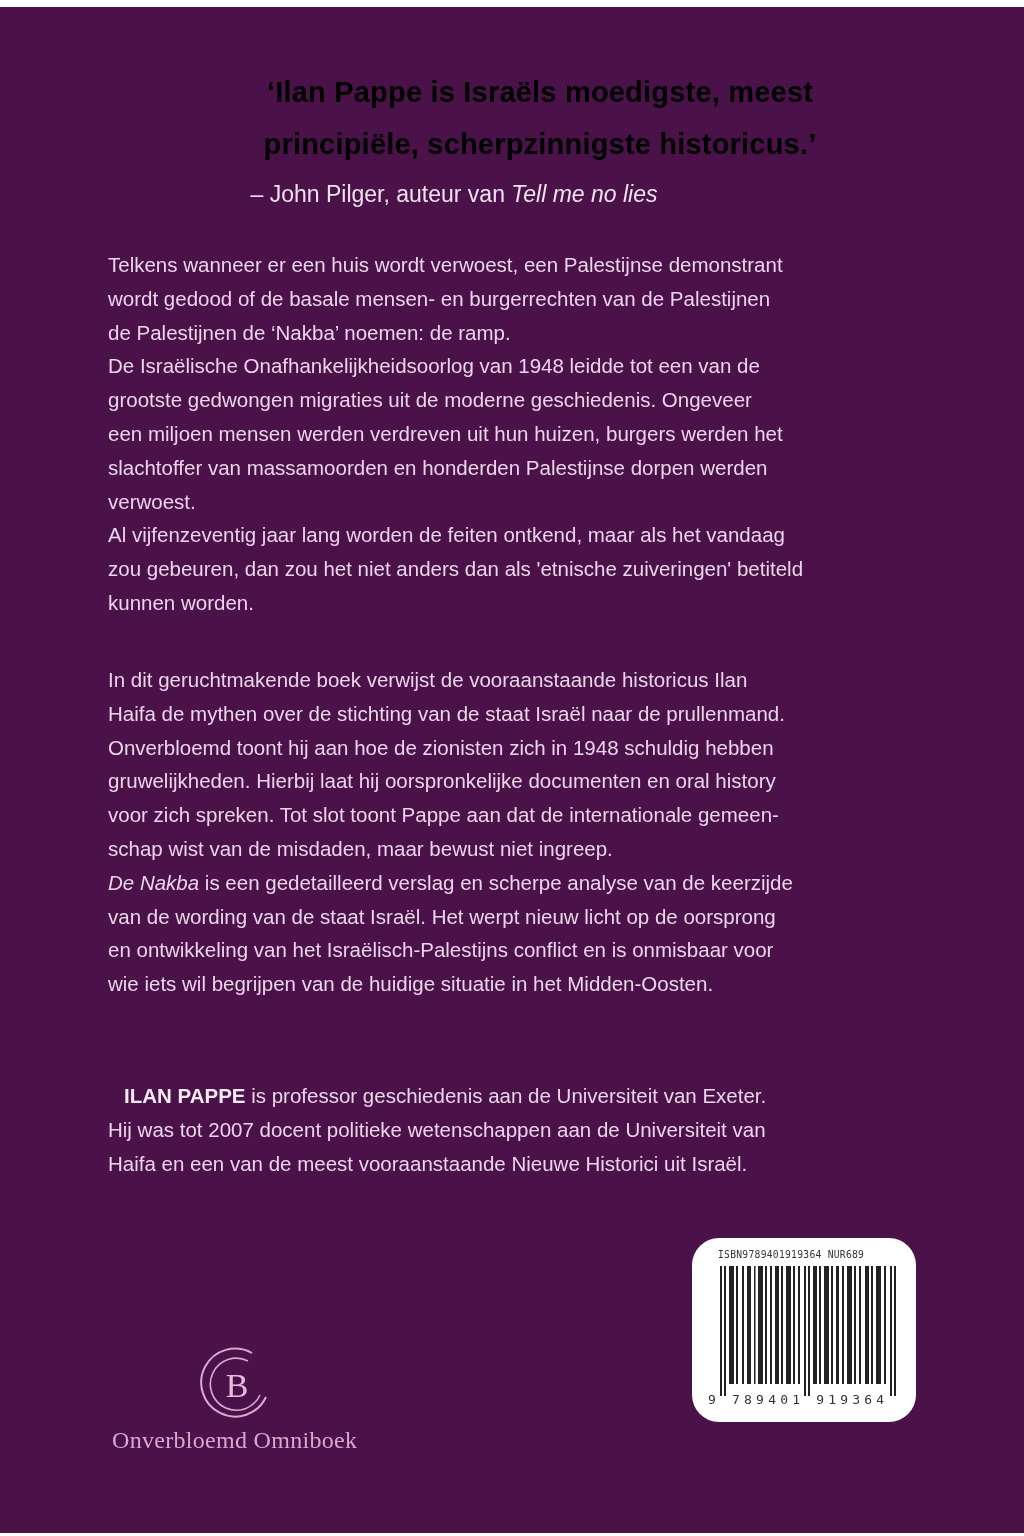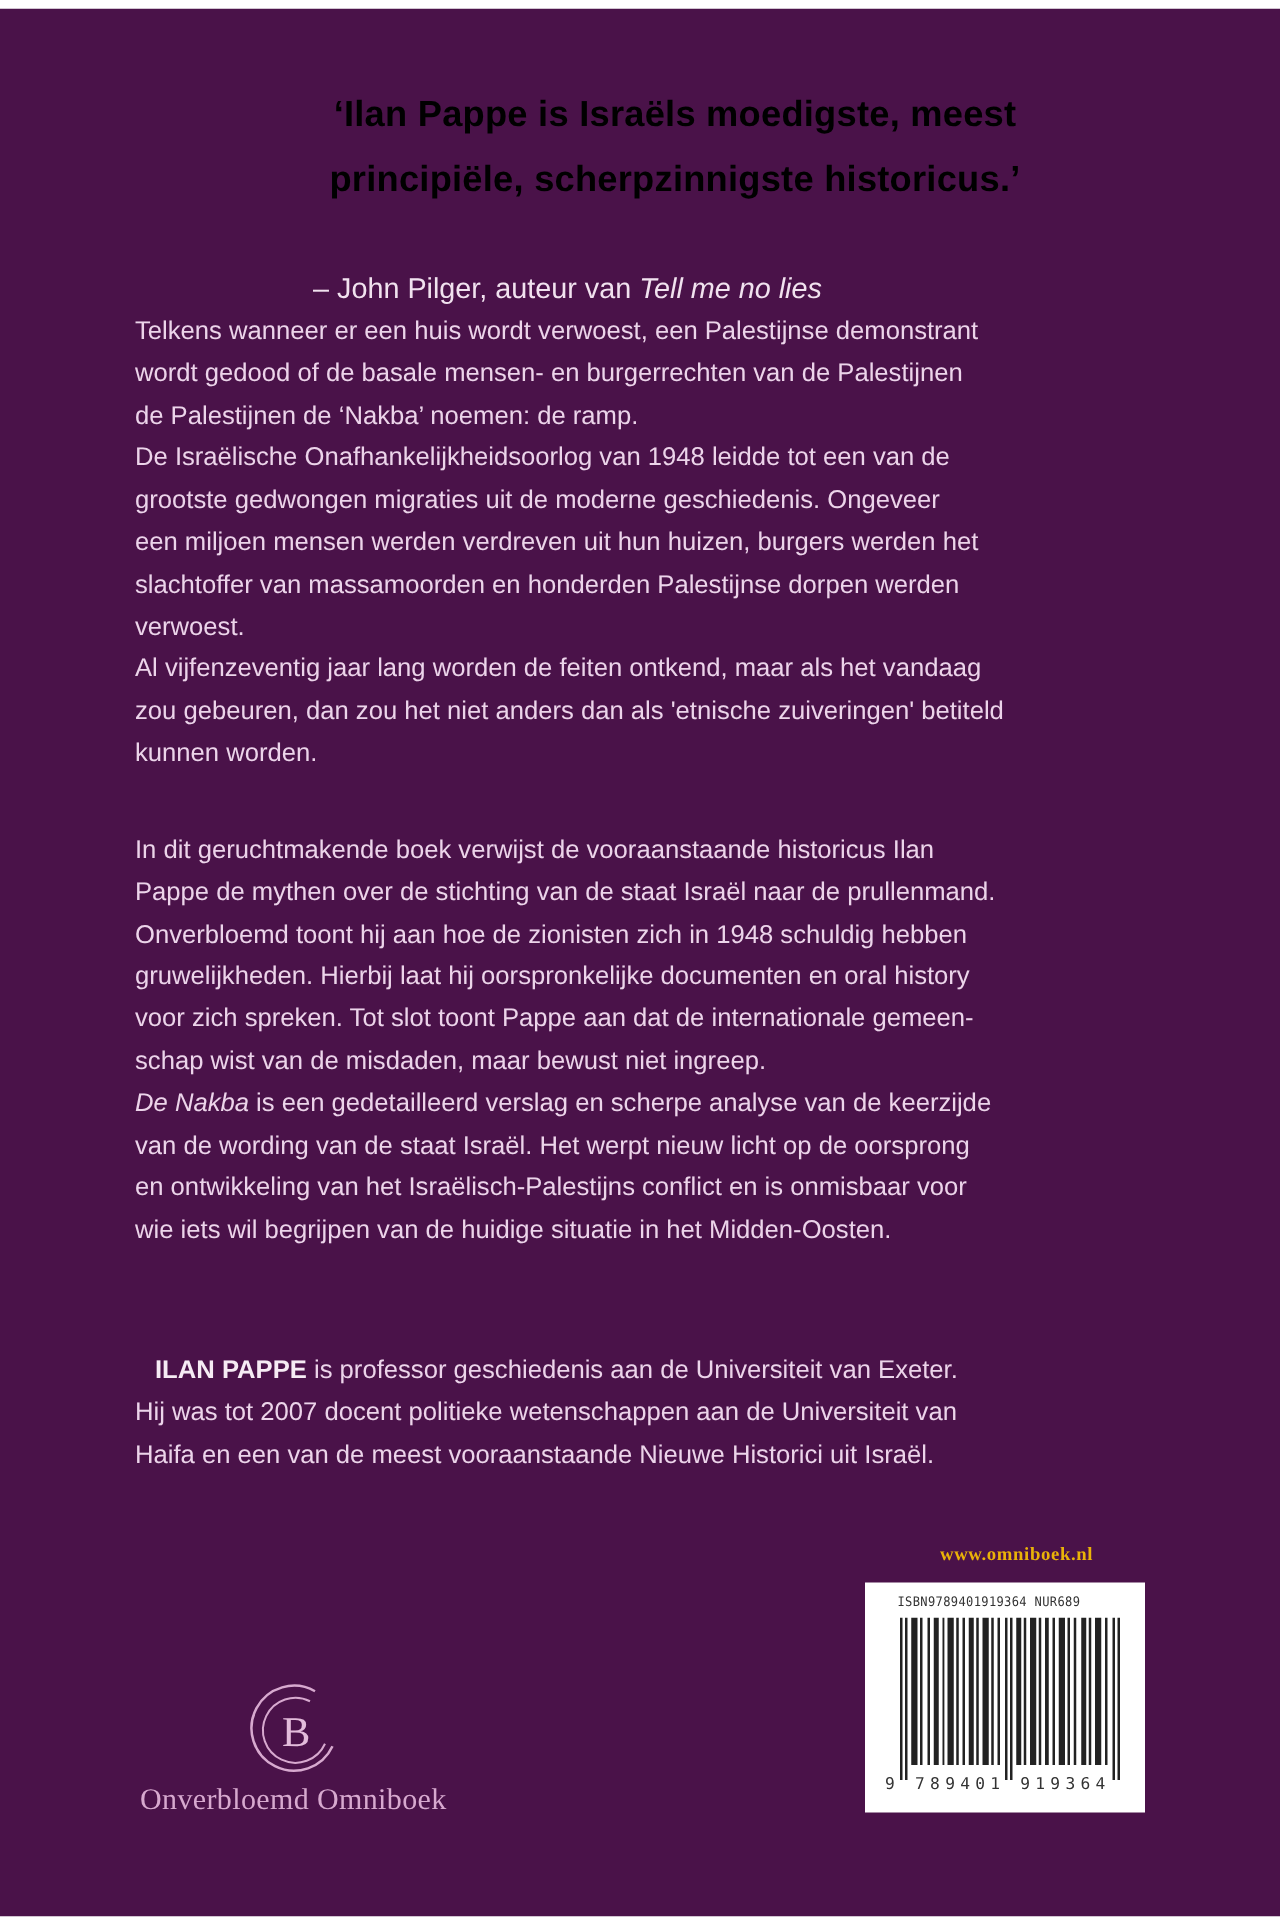--- a/index.html
+++ b/index.html
@@ -34,21 +34,20 @@
       padding-left: 28px;
     }
     .quote-attr {
       position: absolute;
       left: 0;
       width: 908px;
       text-align: center;
       font-size: 23px;
       color: #f1e2ef;
       white-space: nowrap;
-      margin-top: 36px;
     }
     .quote-attr i { font-style: italic; }
 
     .body-text {
       position: absolute;
       left: 108px;
       width: 815px;
       color: #ecd4ea;
       font-size: 20.5px;
       line-height: 33.8px;
@@ -153,40 +152,40 @@
     <span class="line">een miljoen mensen werden verdreven uit hun huizen, burgers werden het</span>
     <span class="line">slachtoffer van massamoorden en honderden Palestijnse dorpen werden</span>
     <span class="line">verwoest.</span>
     <span class="line">Al vijfenzeventig jaar lang worden de feiten ontkend, maar als het vandaag</span>
     <span class="line">zou gebeuren, dan zou het niet anders dan als 'etnische zuiveringen' betiteld</span>
     <span class="line">kunnen worden.</span>
   </div>
 
   <div class="body-text" style="top:656px;">
     <span class="line">In dit geruchtmakende boek verwijst de vooraanstaande historicus Ilan</span>
-    <span class="line">Pappe de mythen over de stichting van de staat Israël naar de prullenmand.</span>
+    <span class="line">Haifa de mythen over de stichting van de staat Israël naar de prullenmand.</span>
     <span class="line">Onverbloemd toont hij aan hoe de zionisten zich in 1948 schuldig hebben</span>
     <span class="line">gruwelijkheden. Hierbij laat hij oorspronkelijke documenten en oral history</span>
     <span class="line">voor zich spreken. Tot slot toont Pappe aan dat de internationale gemeen-</span>
     <span class="line">schap wist van de misdaden, maar bewust niet ingreep.</span>
     <span class="line"><i>De Nakba</i><span> is een gedetailleerd verslag en scherpe analyse van de keerzijde</span></span>
     <span class="line">van de wording van de staat Israël. Het werpt nieuw licht op de oorsprong</span>
     <span class="line">en ontwikkeling van het Israëlisch-Palestijns conflict en is onmisbaar voor</span>
     <span class="line">wie iets wil begrijpen van de huidige situatie in het Midden-Oosten.</span>
   </div>
 
   <div class="body-text" style="top:1072px;">
     <span class="line"><b>ILAN PAPPE</b><span> is professor geschiedenis aan de Universiteit van Exeter.</span></span>
     <span class="line">Hij was tot 2007 docent politieke wetenschappen aan de Universiteit van</span>
     <span class="line">Haifa en een van de meest vooraanstaande Nieuwe Historici uit Israël.</span>
   </div>
 
   <div class="url" style="top:1229px;">www.omniboek.nl</div>
 
-  <div class="barcode-box" style="top:1259px;">
+  <div class="barcode-box" style="top:1231px;border-radius:27px;">
     <div class="isbn-text">ISBN9789401919364 NUR689</div>
     <svg class="bars" viewBox="0 0 176 130" preserveAspectRatio="none">
       <g fill="#222">
         <rect x="0" y="0" width="2" height="130"></rect>
         <rect x="4" y="0" width="2" height="130"></rect>
         <rect x="9" y="0" width="5" height="118"></rect>
         <rect x="16" y="0" width="2" height="118"></rect>
         <rect x="22" y="0" width="2" height="118"></rect>
         <rect x="27" y="0" width="4" height="118"></rect>
         <rect x="34" y="0" width="1.5" height="118"></rect>

